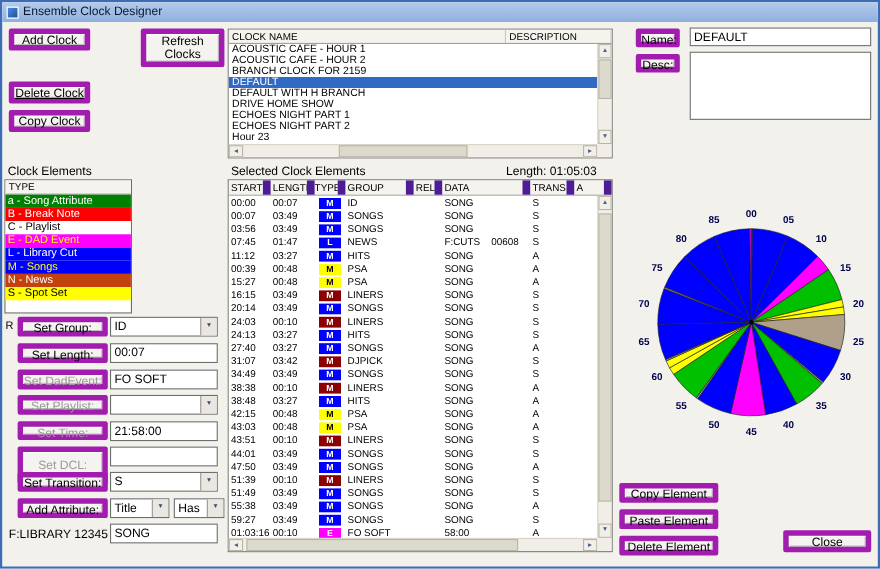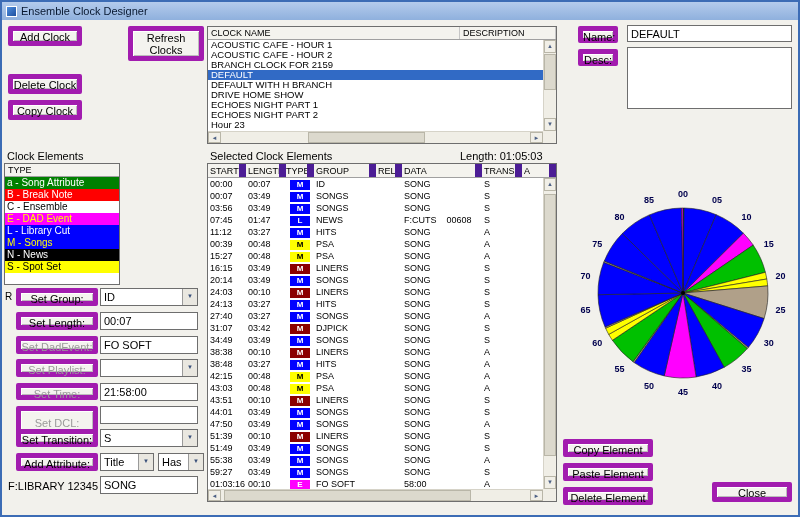--- a/index.html
+++ b/index.html
@@ -81,21 +81,21 @@
 
 <div class="window">
 
   <div class="titlebar">
     <span class="app-icon"></span>
     <span class="title-text">Ensemble Clock Designer</span>
   </div>
 
   <button class="btn" style="left:6px;top:24px;width:74px;height:20px;">Add Clock</button>
   <button class="btn" style="left:126px;top:24px;width:76px;height:35px;">Refresh Clocks</button>
-  <button class="btn" style="left:6px;top:72px;width:74px;height:20px;">Delete Clock</button>
+  <button class="btn" style="left:6px;top:72px;width:74px;height:20px;text-decoration:underline;">Delete Clock</button>
   <button class="btn" style="left:6px;top:98px;width:74px;height:20px;">Copy Clock</button>
 
   <div class="sunken" style="left:205px;top:24px;width:350px;height:118px;">
     <div class="list-header">
       <div class="lh-cell" style="width:252px;">CLOCK NAME</div>
       <div class="lh-cell" style="flex:1;">DESCRIPTION</div>
     </div>
     <div class="list-rows" id="clock-list-rows">
         <div class="list-row">ACOUSTIC CAFE - HOUR 1</div>
         <div class="list-row">ACOUSTIC CAFE - HOUR 2</div>
@@ -128,25 +128,25 @@
   <input class="field" style="left: 625px; top: 23px; width: 165px; height: 17px;" value="DEFAULT">
   <button class="btn" style="left:576px;top:47px;width:40px;height:17px;">Desc:</button>
   <textarea class="field" style="left: 625px; top: 45px; width: 165px; height: 62px; resize: none;"></textarea>
 
   <div class="section-label" style="left:5px;top:148px;">Clock Elements</div>
   <div class="sunken" style="left:2px;top:161px;width:116px;height:122px;">
     <div class="legend-header">TYPE</div>
     <div id="legend-rows">
         <div class="legend-row" style="background: rgb(0, 128, 0); color: rgb(255, 255, 255);">a - Song Attribute</div>
         <div class="legend-row" style="background: rgb(255, 0, 0); color: rgb(255, 255, 255);">B - Break Note</div>
-        <div class="legend-row" style="background: rgb(255, 255, 255); color: rgb(0, 0, 0);">C - Ensemble</div>
+        <div class="legend-row" style="background: rgb(255, 255, 255); color: rgb(0, 0, 0);">C - Playlist</div>
         <div class="legend-row" style="background: rgb(255, 0, 255); color: rgb(255, 255, 0);">E - DAD Event</div>
         <div class="legend-row" style="background: rgb(0, 0, 255); color: rgb(255, 255, 255);">L - Library Cut</div>
         <div class="legend-row" style="background: rgb(0, 0, 255); color: rgb(255, 255, 0);">M - Songs</div>
-        <div class="legend-row" style="background: #000000; color: rgb(255, 255, 255);">N - News</div>
+        <div class="legend-row" style="background: #c2410c; color: rgb(255, 255, 255);">N - News</div>
         <div class="legend-row" style="background: rgb(255, 255, 0); color: rgb(0, 0, 0);">S - Spot Set</div>
       </div>
   </div>
 
   <div class="tiny-label" style="left:3px;top:289px;">R</div>
 
   <button class="btn" style="left:14px;top:286px;width:82px;height:18px;">Set Group:</button>
   <div class="combo" style="left:98px;top:286px;width:98px;height:18px;">
     <span class="val">ID</span>
     <span class="drop">▼</span>

